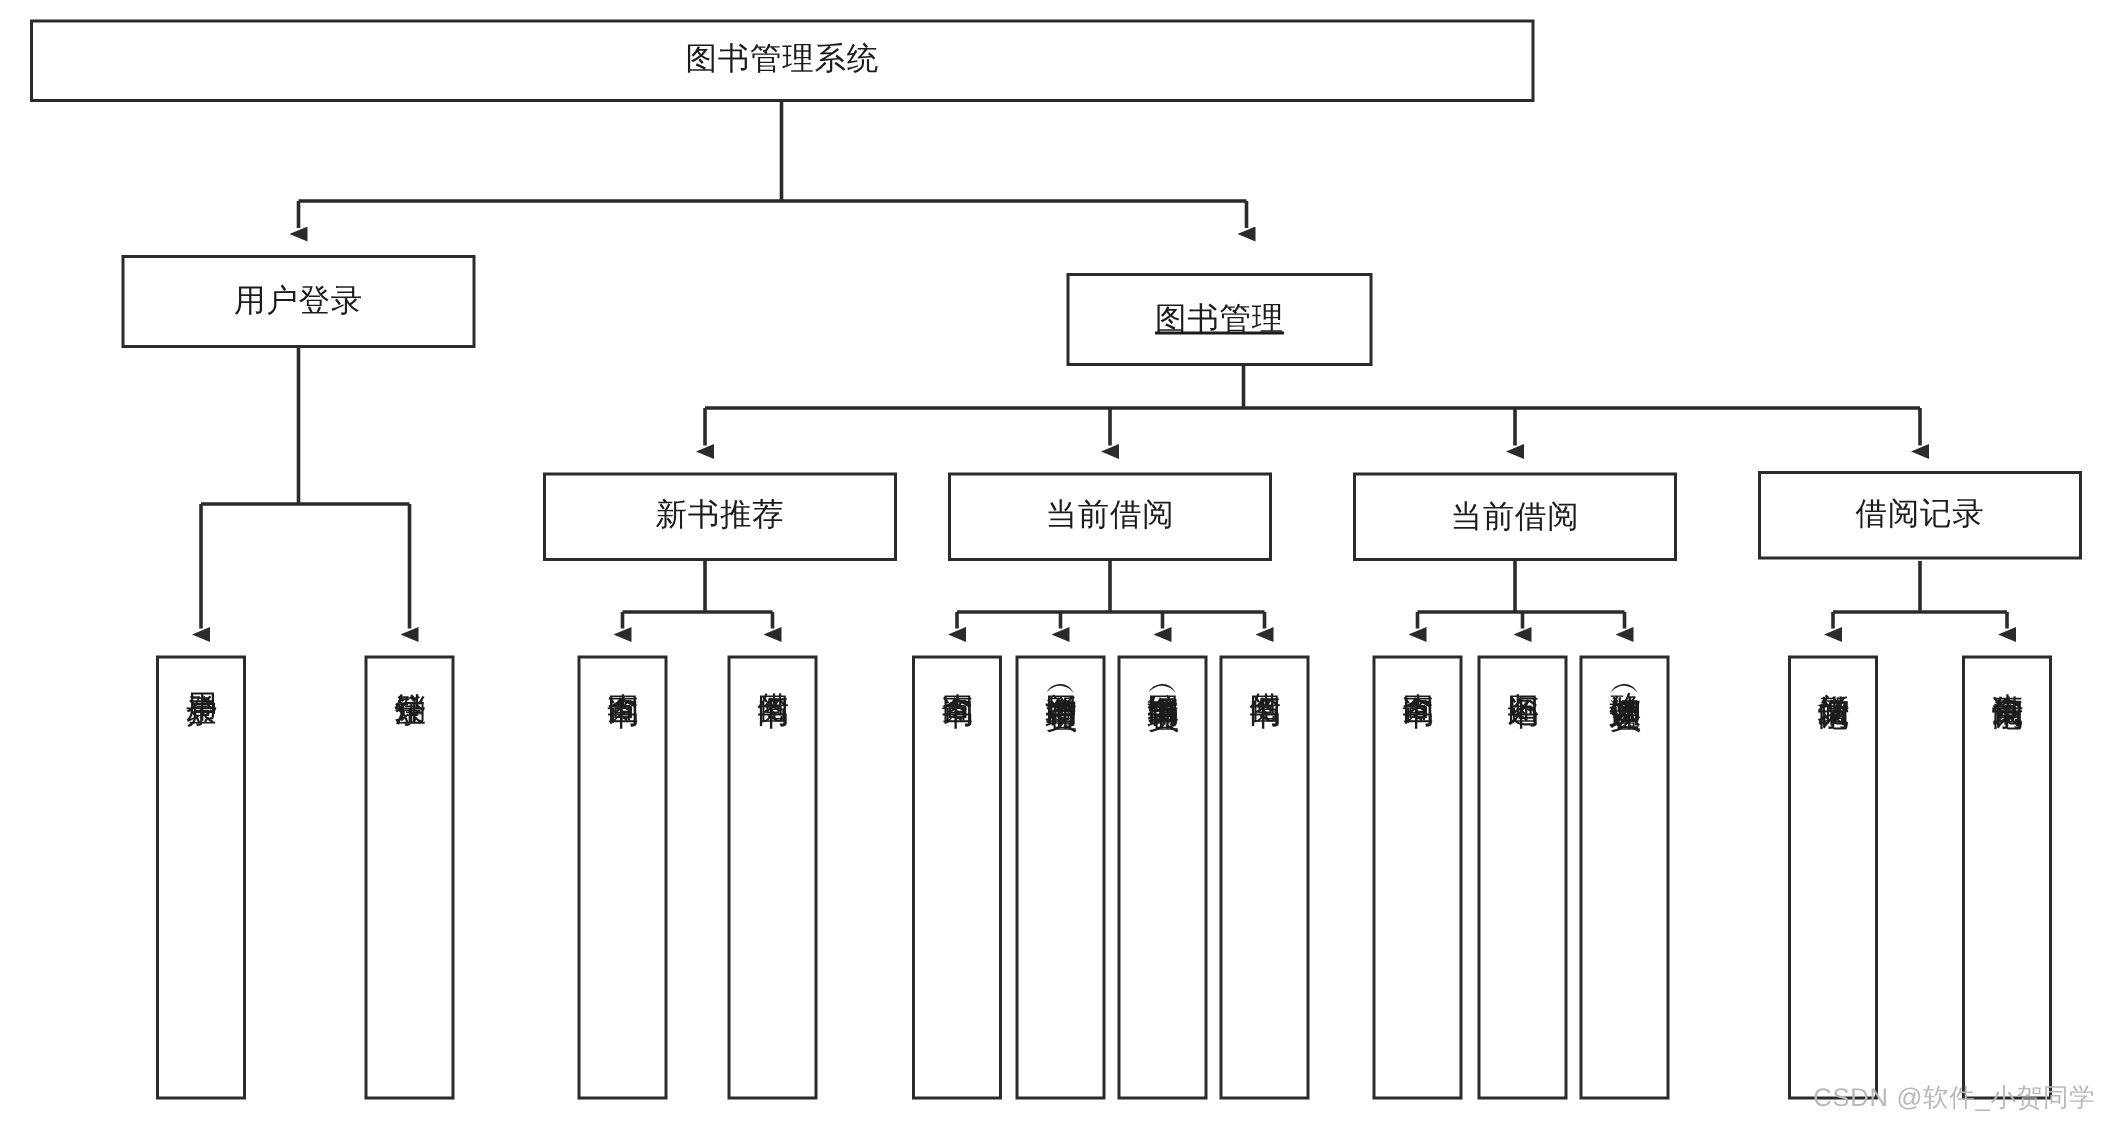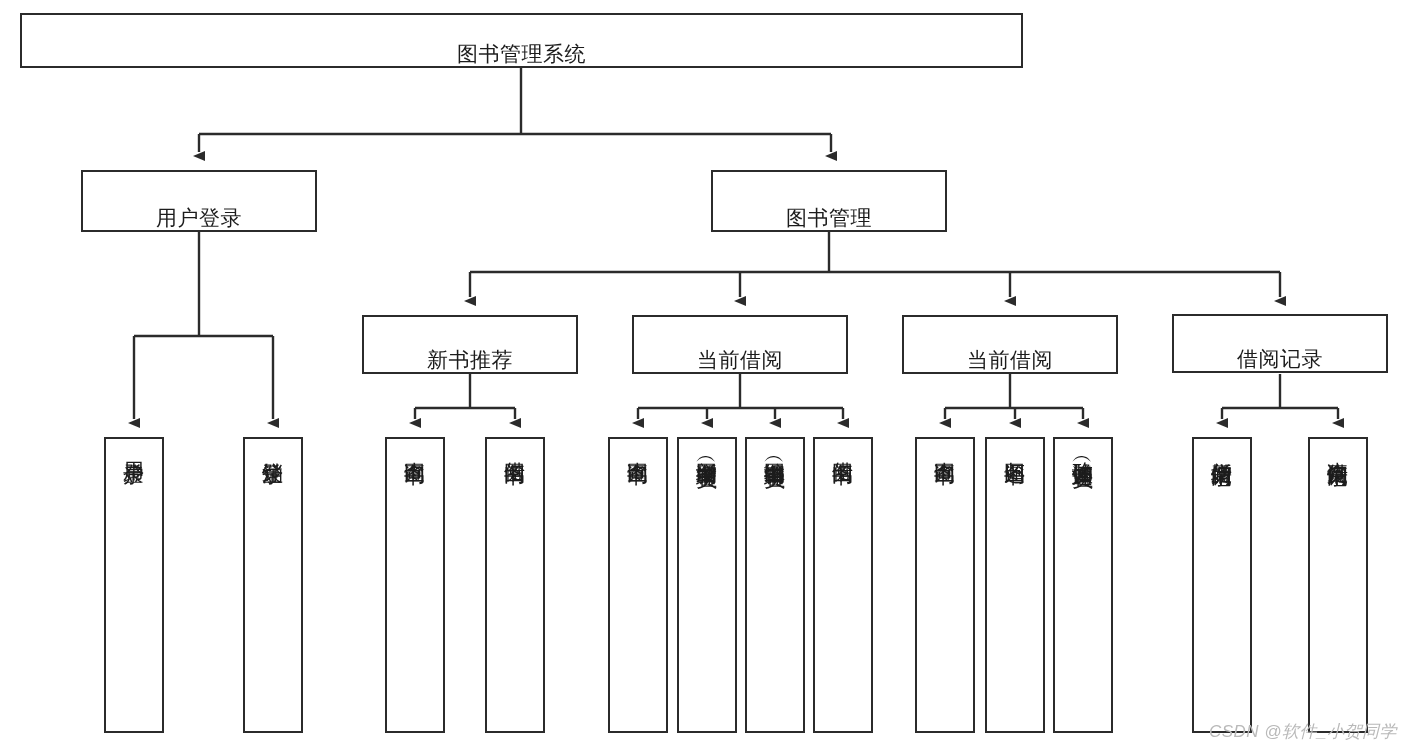--- a/index.html
+++ b/index.html
@@ -23,21 +23,21 @@
     top: 0;
     width: 1405px;
     height: 747px;
   }
   .node {
     position: absolute;
     box-sizing: border-box;
     background: #ffffff;
     border: 2px solid #2b2b2b;
     display: flex;
-    align-items: flex-end;
+    align-items: center;
     justify-content: center;
     color: #1c1c1c;
   }
   .node-label {
     display: block;
     text-align: center;
     line-height: 1.16;
     white-space: pre-line;
   }
   
@@ -59,21 +59,20 @@
   }
   .watermark {
     position: absolute;
     right: 8px;
     bottom: 4px;
     font-size: 17px;
     color: #b9b9b9;
     letter-spacing: 0.5px;
     white-space: nowrap;
     pointer-events: none;
-    font-style: italic;
   }
 </style>
 </head>
 <body>
 
 <div id="canvas">
 
   <svg id="wires" viewBox="0 0 1405 747" xmlns="http://www.w3.org/2000/svg">
     <defs>
       <marker id="arrow" markerWidth="10" markerHeight="12" refX="1" refY="6" orient="auto" markerUnits="userSpaceOnUse">
@@ -124,25 +123,25 @@
     </g>
   </svg>
 
   <div class="node h" id="node-root" style="left: 20px; top: 13px; width: 1003px; height: 55px;">
     <span class="node-label">图书管理系统</span>
   </div>
 
   <div class="node h" id="node-l1-0" style="left: 81px; top: 170px; width: 236px; height: 62px;">
     <span class="node-label">用户登录</span>
   </div>
-  <div class="node h" id="node-l1-1" style="left: 711px; top: 170px; width: 236px; height: 62px;">
+  <div class="node h" id="node-l1-1" style="left: 711px; top: 182px; width: 204px; height: 62px; text-decoration: underline;">
     <span class="node-label">图书管理</span>
   </div>
 
-  <div class="node h" id="node-l2-0" style="left: 362px; top: 315px; width: 216px; height: 59px;">
+  <div class="node h" id="node-l2-0" style="left: 362px; top: 315px; width: 236px; height: 59px;">
     <span class="node-label">新书推荐</span>
   </div>
   <div class="node h" id="node-l2-1" style="left: 632px; top: 315px; width: 216px; height: 59px;">
     <span class="node-label">当前借阅</span>
   </div>
   <div class="node h" id="node-l2-2" style="left: 902px; top: 315px; width: 216px; height: 59px; font-family: Liberation Serif, serif;">
     <span class="node-label">当前借阅</span>
   </div>
   <div class="node h" id="node-l2-3" style="left: 1172px; top: 314px; width: 216px; height: 59px;">
     <span class="node-label">借阅记录</span>

